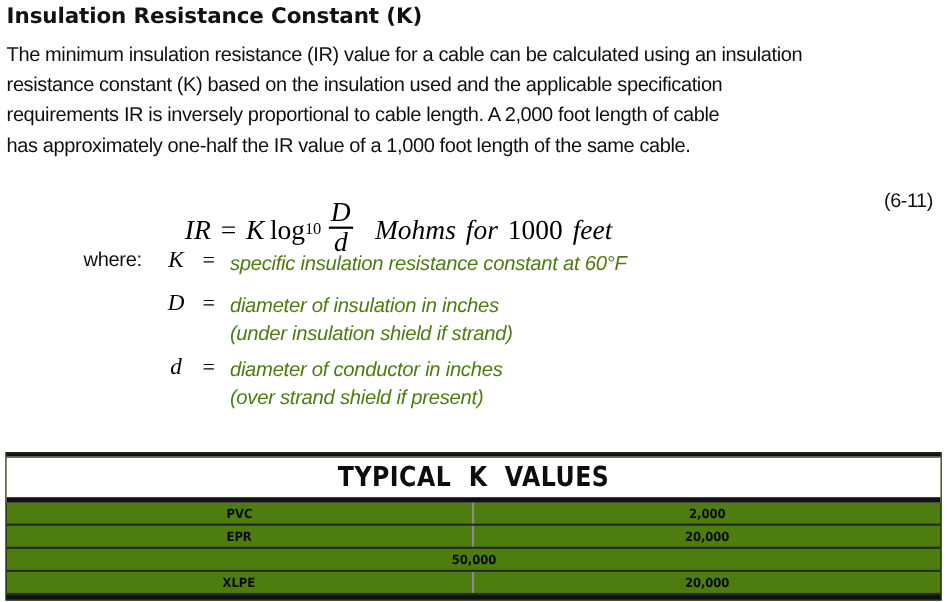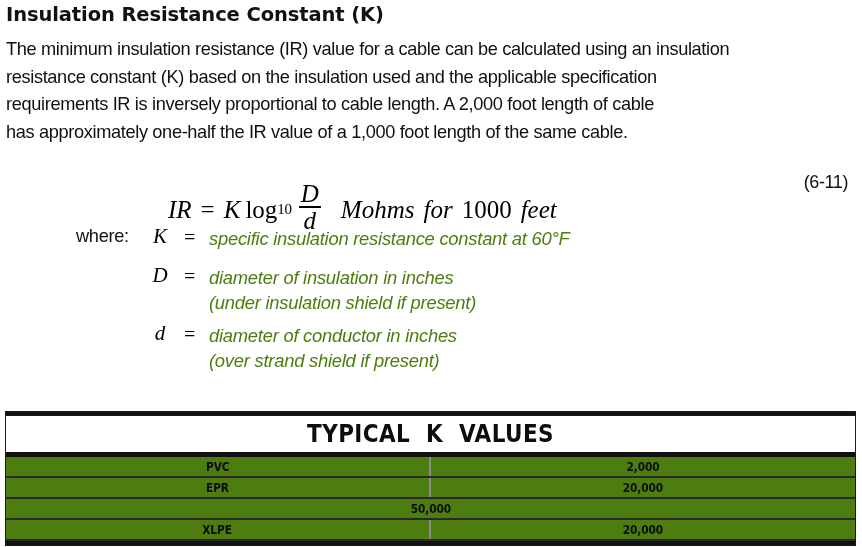--- a/index.html
+++ b/index.html
@@ -295,21 +295,21 @@
     <span class="def-text">
       <span>specific insulation resistance constant at 60°F</span>
     </span>
   </div>
 
   <div id="def-row-d-upper" class="def-row">
     <span class="def-sym">D</span>
     <span class="def-eq">=</span>
     <span class="def-text">
       <span>diameter of insulation in inches</span>
-      <span class="sub">(under insulation shield if present)</span>
+      <span class="sub">(under insulation shield if strand)</span>
     </span>
   </div>
 
   <div id="def-row-d-lower" class="def-row">
     <span class="def-sym">d</span>
     <span class="def-eq">=</span>
     <span class="def-text">
       <span>diameter of conductor in inches</span>
       <span class="sub">(over strand shield if present)</span>
     </span>

